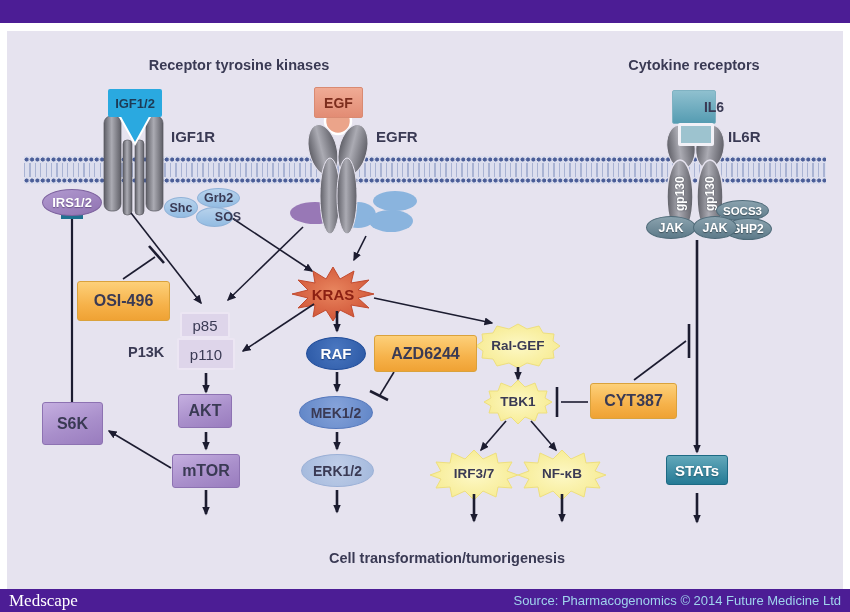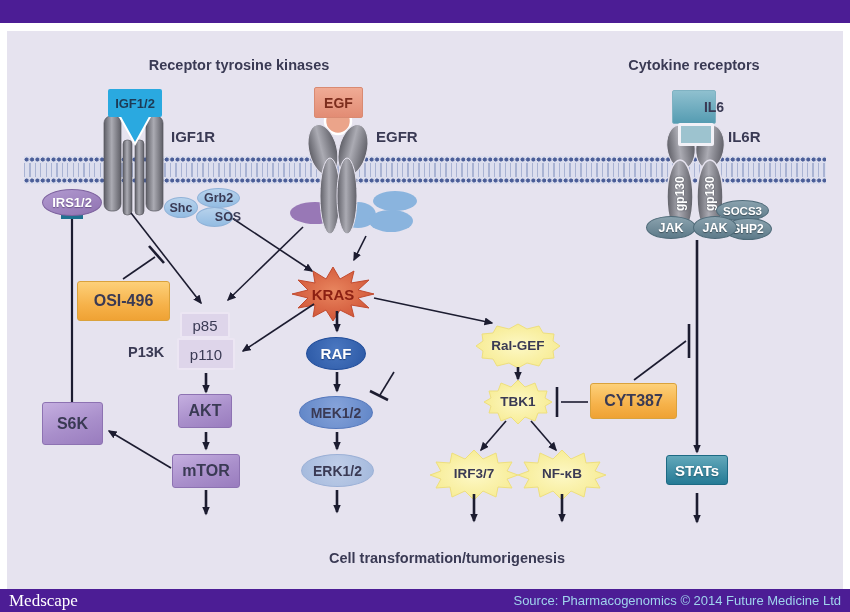--- a/index.html
+++ b/index.html
@@ -180,20 +180,21 @@
   <div class="node orangebox" style="left:77px;top:281px;width:93px;height:40px;font-size:16px;">OSI-496</div>
   <div class="node lavbox" style="left:180px;top:312px;width:50px;height:26px;font-size:15px;text-align:right;">p85</div>
   <div class="node lavbox" style="left:177px;top:338px;width:58px;height:32px;font-size:15px;">p110</div>
   <div class="lbl" style="left:128px;top:344px;font-size:14.5px;">P13K</div>
   <div class="node purplebox" style="left:178px;top:394px;width:54px;height:34px;font-size:16px;">AKT</div>
   <div class="node purplebox" style="left:172px;top:454px;width:68px;height:34px;font-size:16px;">mTOR</div>
   <div class="node purplebox" style="left:42px;top:402px;width:61px;height:43px;font-size:16px;">S6K</div>
 
   <div class="lbl ctr" style="left:303px;top:286px;width:60px;font-size:15px;color:#8c2013;">KRAS</div>
   <div class="node ell rafell" style="left:306px;top:337px;width:60px;height:33px;font-size:15px;">RAF</div>
+  <div class="node orangebox" style="left:374px;top:335px;width:103px;height:37px;font-size:16px;">AZD6244</div>
   <div class="node ell mekell" style="left:299px;top:396px;width:74px;height:33px;font-size:14px;text-align:right;">MEK1/2</div>
   <div class="node ell erkell" style="left:301px;top:454px;width:73px;height:33px;font-size:14px;">ERK1/2</div>
 
   <div class="lbl ctr" style="left:478px;top:338px;width:80px;font-size:13.5px;">Ral-GEF</div>
   <div class="lbl ctr" style="left:488px;top:394px;width:60px;font-size:13.5px;">TBK1</div>
   <div class="node orangebox" style="left:590px;top:383px;width:87px;height:36px;font-size:16px;">CYT387</div>
   <div class="lbl ctr" style="left:434px;top:466px;width:80px;font-size:13.5px;">IRF3/7</div>
   <div class="lbl ctr" style="left:522px;top:466px;width:80px;font-size:13.5px;">NF-κB</div>
 
   <div class="node tealbox" style="left:666px;top:455px;width:62px;height:30px;font-size:15px;">STATs</div>

